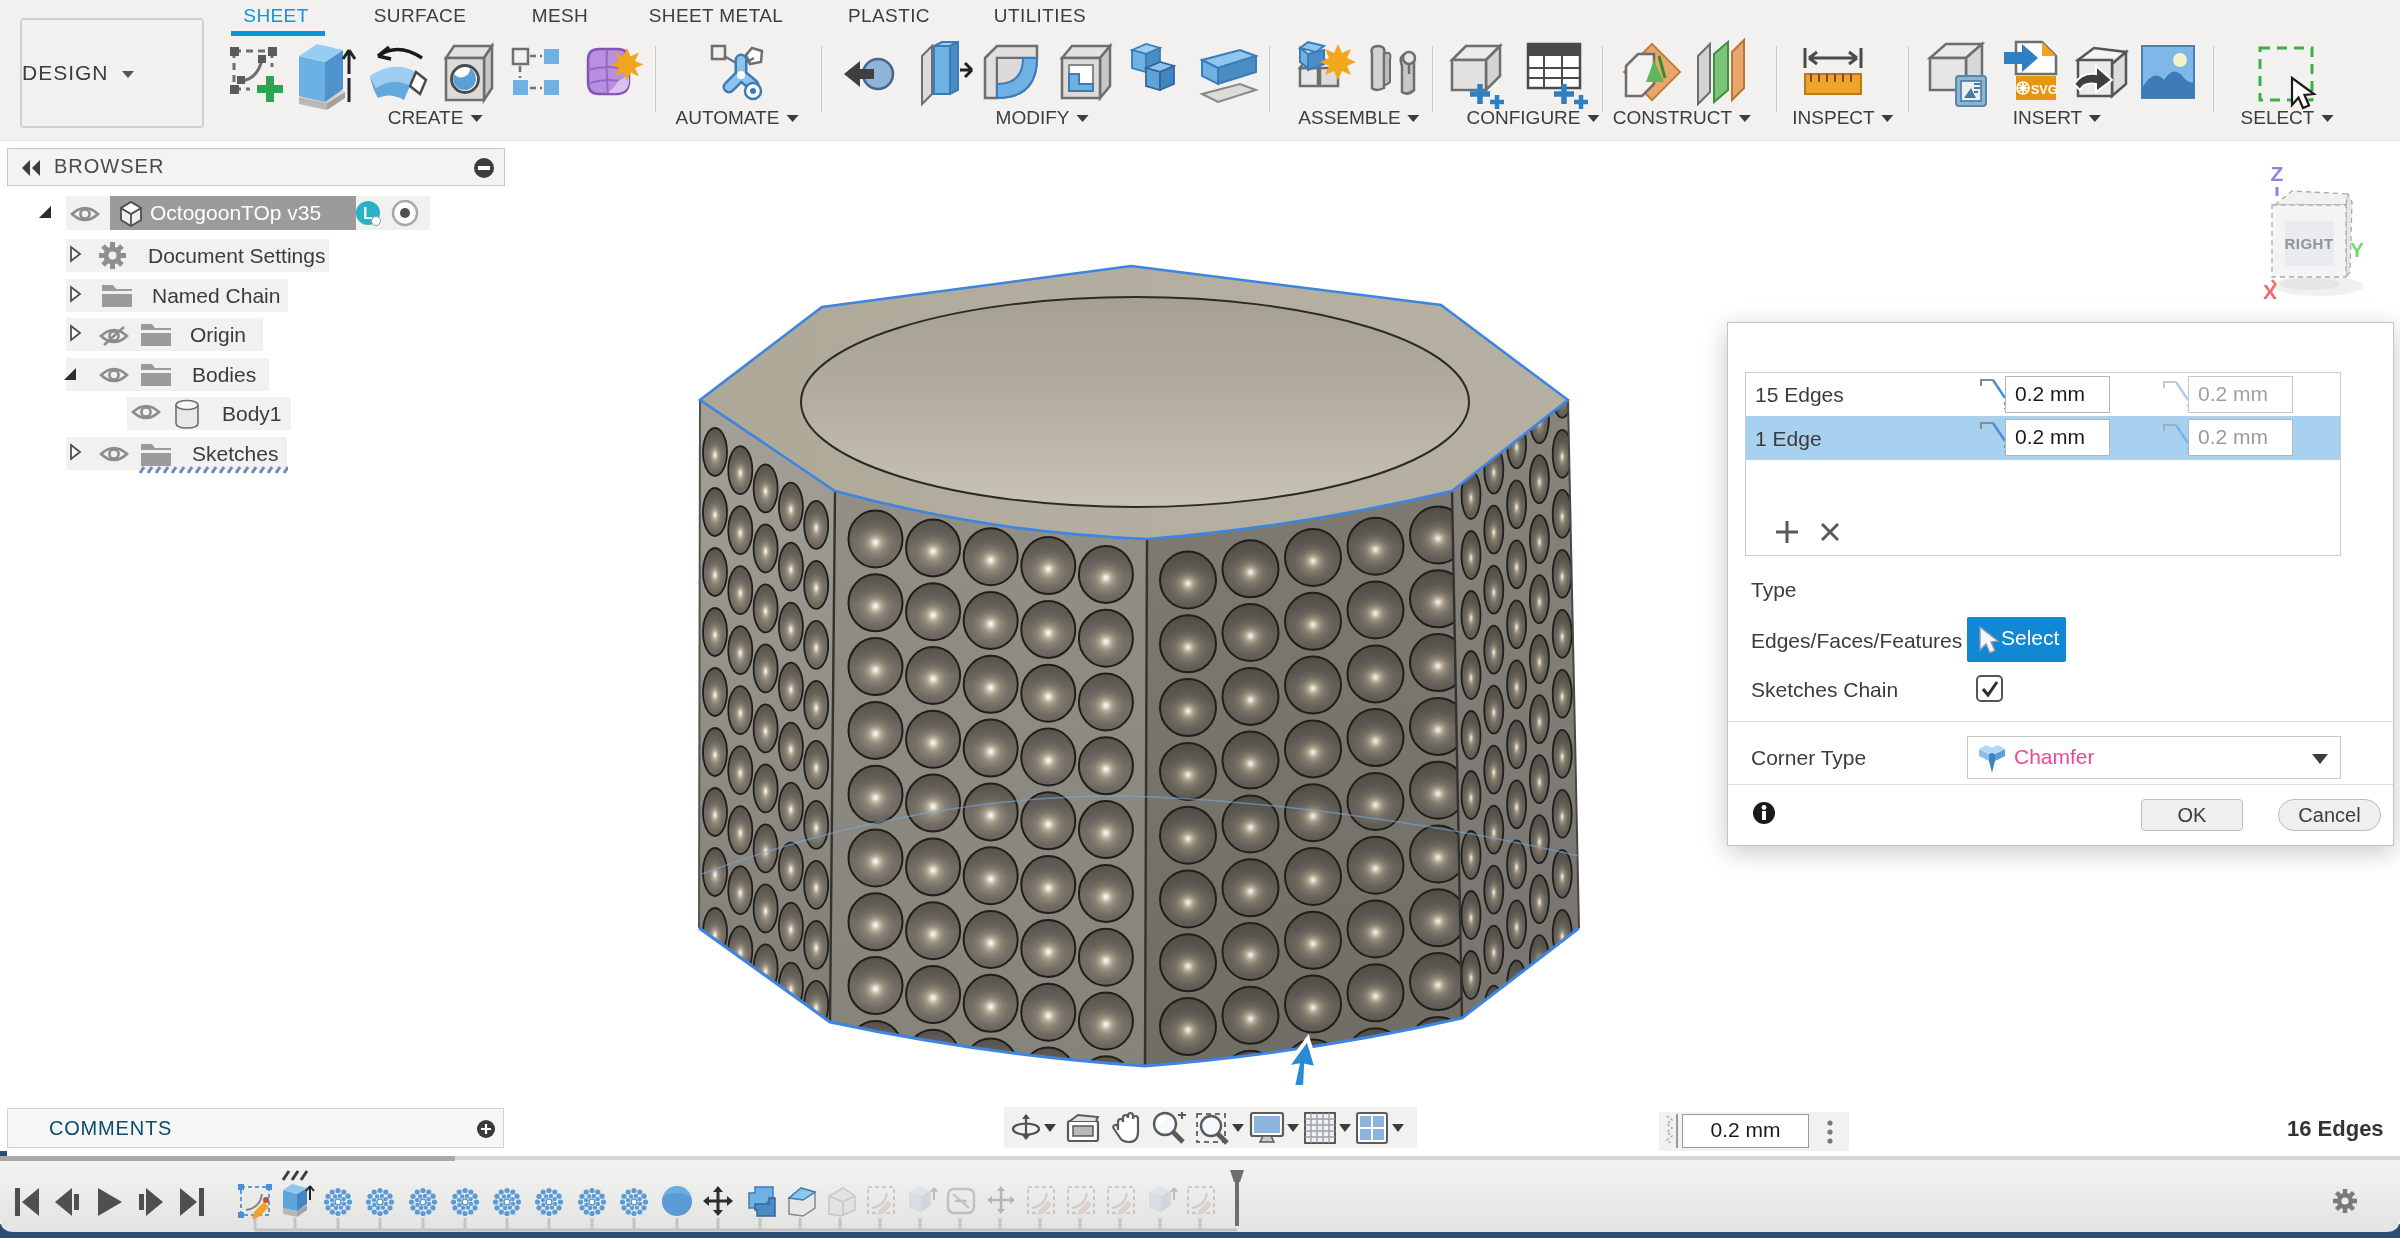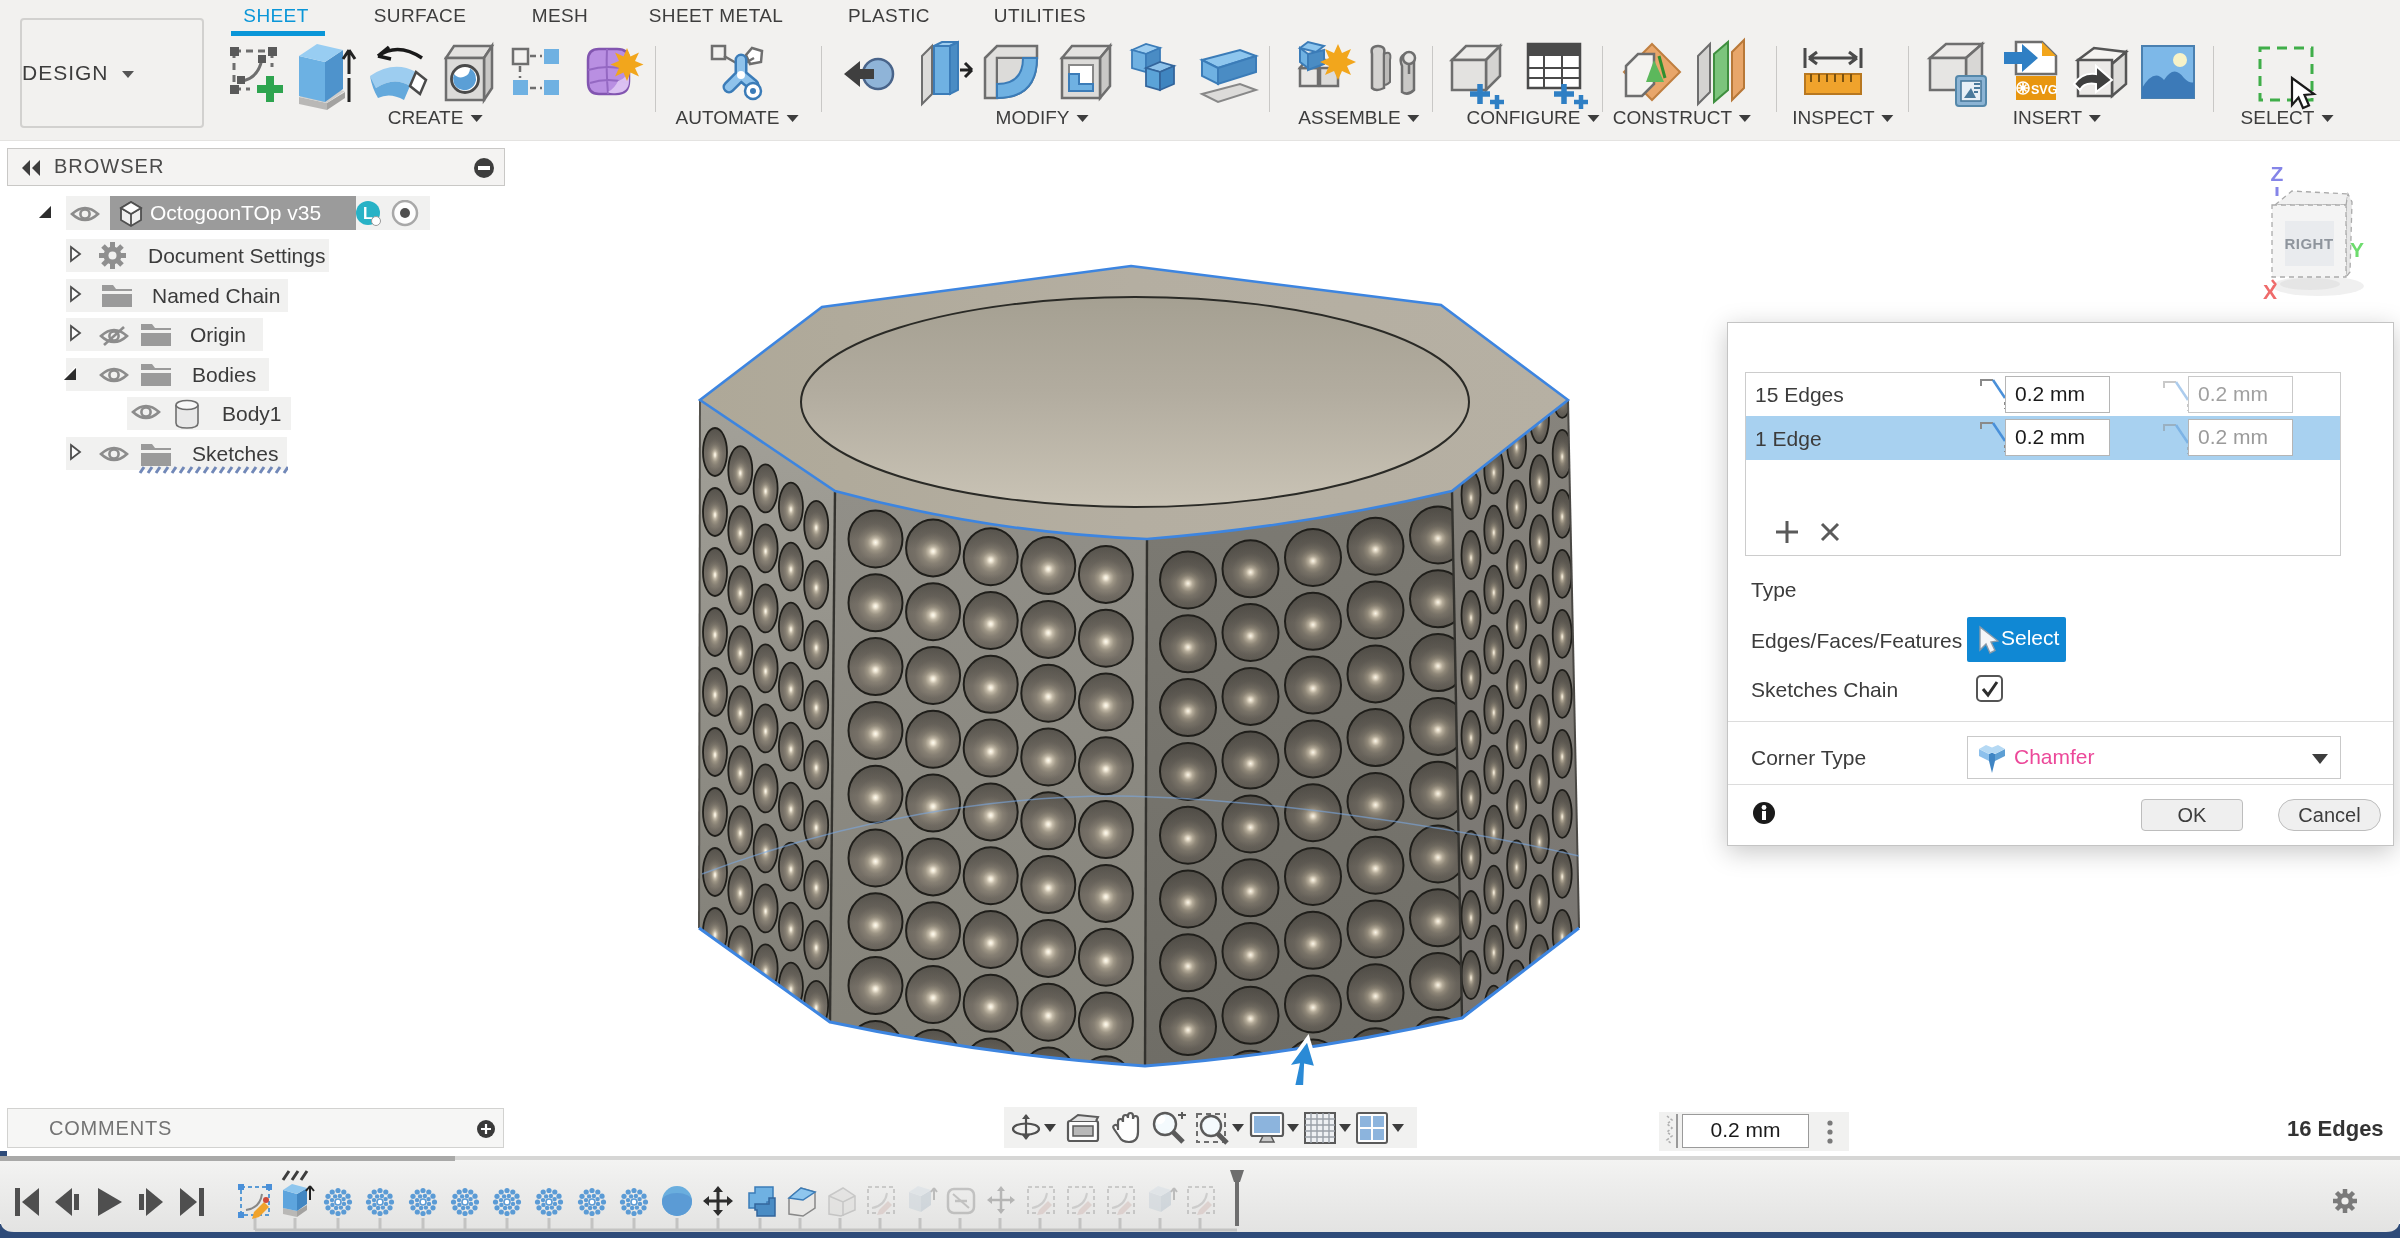--- a/index.html
+++ b/index.html
@@ -936,21 +936,21 @@
       <div class="abs" style="left:0px;top:461px;width:665px;height:1px;background:#dcdcdc"></div>
       <svg class="abs" style="left:24px;top:478px" width="24" height="24">
         <circle cx="12" cy="12" r="11" fill="#1a1a1a"></circle>
         <rect x="10" y="10" width="4" height="9" fill="#fff"></rect>
         <circle cx="12" cy="6.5" r="2.4" fill="#fff"></circle>
       </svg>
       <div class="abs" style="left:413px;top:476px;width:102px;height:32px;background:#efefef;border:1px solid #bdbdbd;border-radius:4px;text-align:center;font-size:20px;color:#3d3d3d;padding-top:4px">OK</div>
       <div class="abs" style="left:550px;top:476px;width:103px;height:32px;background:#efefef;border:1px solid #bdbdbd;border-radius:16px;text-align:center;font-size:20px;color:#3d3d3d;padding-top:4px">Cancel</div>
     </div>
     <div class="abs" style="left:7px;top:1108px;width:497px;height:40px;background:#f6f6f5;border:1px solid #d2d2d0">
- <div class="abs" style="left:41px;top:8px;font-size:20px;color:#737373;letter-spacing:0.8px">COMMENTS</div>
+ <div class="abs" style="left:41px;top:8px;font-size:20px;color:#0c4a6e;letter-spacing:0.8px">COMMENTS</div>
  <svg class="abs" style="left:468px;top:10px" width="20" height="20">
         <circle cx="10" cy="10" r="9" fill="#3a3a3a"></circle>
         <path d="M10 5 V15 M5 10 H15" stroke="#fff" stroke-width="2.2"></path>
       </svg>
 </div>
     <div class="abs" style="left:1004px;top:1107px;width:413px;height:41px;background:#f1f1f0"></div>
     <svg class="abs" style="left:1004px;top:1107px" width="413" height="41" viewBox="0 0 413 41">
       <g transform="translate(6,6)" fill="none" stroke="#4f4f4f" stroke-width="2.2">
 <path d="M12 6 l4 -5 4 5 M12 22 l4 5 4 -5" fill="#4f4f4f" stroke="none"></path>
 <path d="M16 2 V26"></path>

